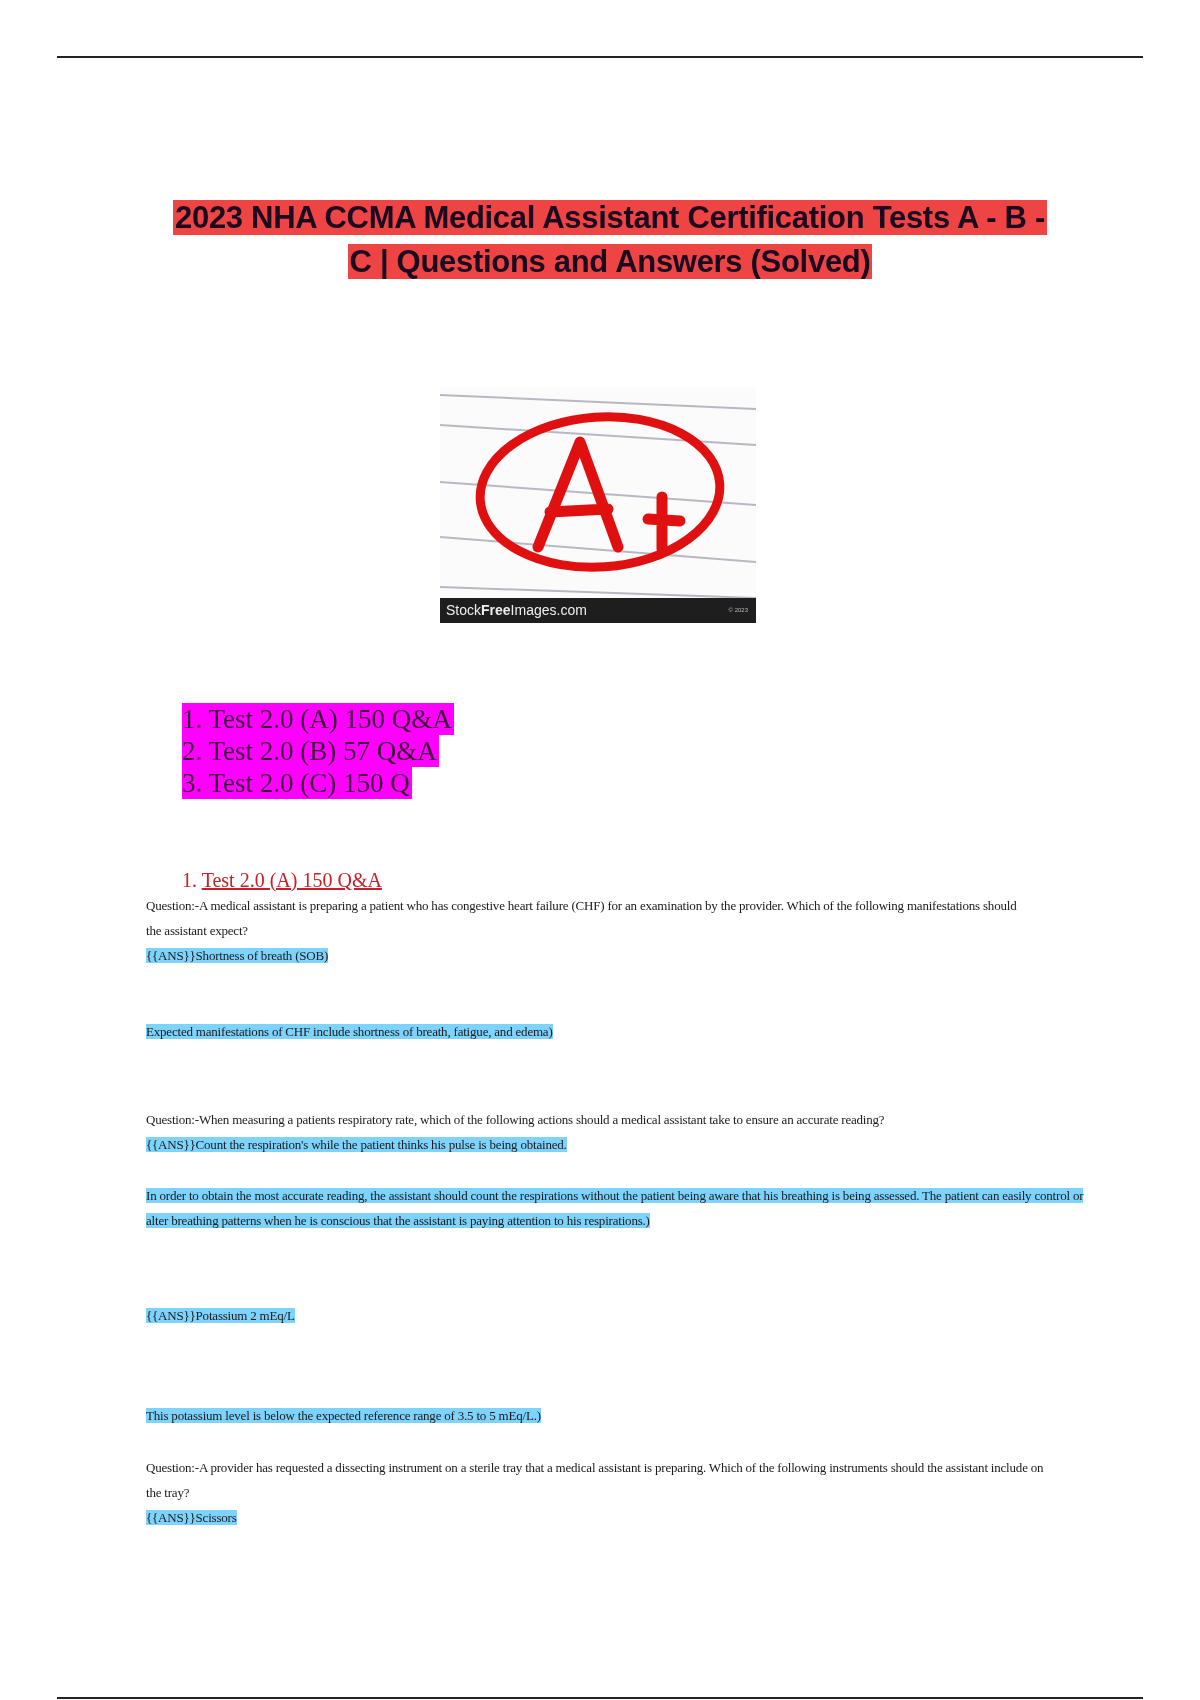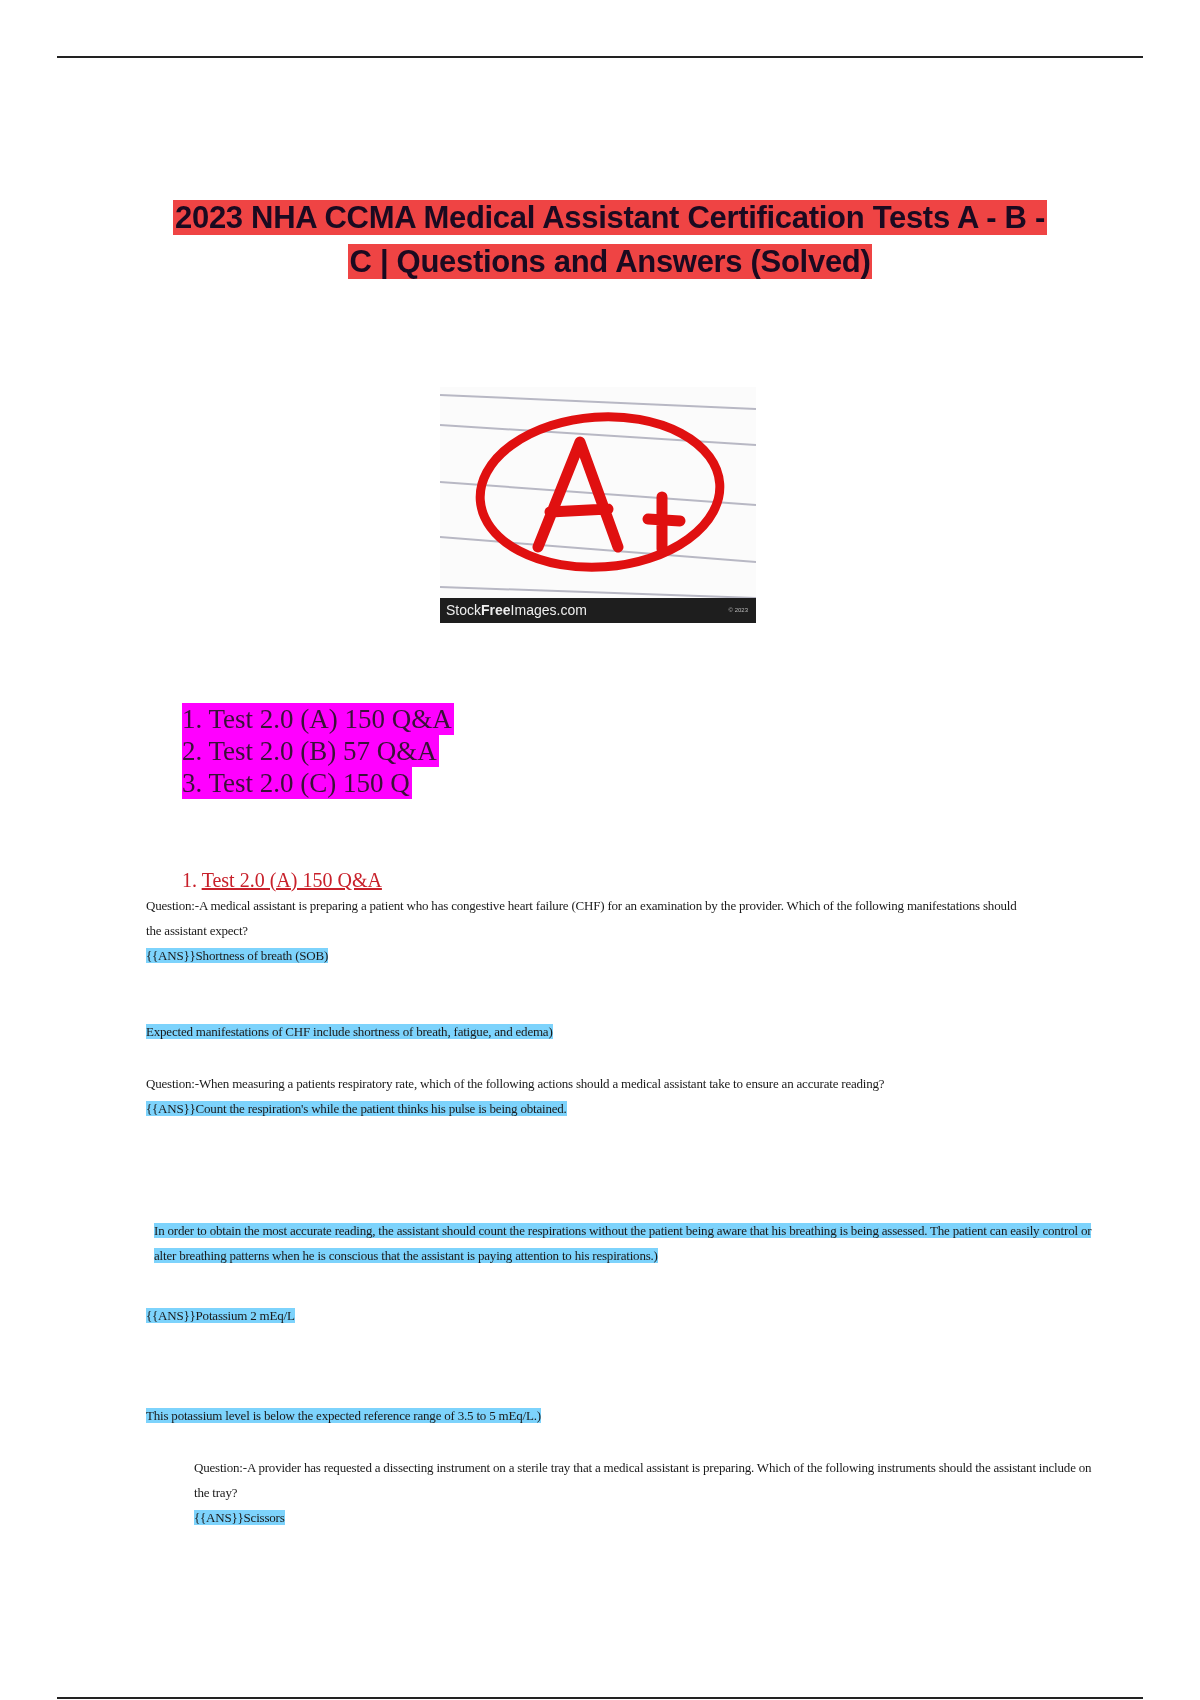--- a/index.html
+++ b/index.html
@@ -73,32 +73,32 @@
 
 <div class="qa" style="top: 893px;">
   <div style="width: 880px;">Question:-A medical assistant is preparing a patient who has congestive heart failure (CHF) for an examination by the provider. Which of the following manifestations should the assistant expect?</div>
   <span class="hl">{{ANS}}Shortness of breath (SOB)</span>
 </div>
 <div class="qa" style="top: 1019px;">
   <span class="hl">Expected manifestations  of CHF include  shortness of breath, fatigue, and edema)</span>
 </div>
 
 <div class="qa" style="top: 1071px;">
-  <div style="width: 905px;">Question:-When measuring a patients respiratory rate, which of the following actions should a medical assistant take to ensure an accurate reading?</div>
+  <div style="width: 905px; margin-top: 36px;">Question:-When measuring a patients respiratory rate, which of the following actions should a medical assistant take to ensure an accurate reading?</div>
   <span class="hl">{{ANS}}Count the respiration's while  the patient thinks his pulse is being obtained.</span>
 </div>
-<div class="qa" style="top: 1218px; width: 950px; margin-left: 8px;">
+<div class="qa" style="top: 1183px; width: 950px;">
   <span class="hl">In order to obtain the most accurate reading, the assistant should count the respirations without the patient being aware that his breathing is being assessed. The patient can easily control or alter breathing patterns when he is conscious  that the assistant is paying  attention to his respirations.)</span>
 </div>
 
 <div class="qa" style="top: 1303px;">
   <span class="hl">{{ANS}}Potassium 2 mEq/L</span>
 </div>
 <div class="qa" style="top: 1403px;">
   <span class="hl">This potassium level is below the expected reference range of 3.5 to 5 mEq/L.)</span>
 </div>
 
-<div class="qa" style="top: 1455px; width: 900px; margin-left: 48px;">
+<div class="qa" style="top: 1455px; width: 900px;">
   <div>Question:-A provider has requested a dissecting instrument on a sterile tray that a medical assistant is preparing. Which of the following instruments should  the assistant include  on the tray?</div>
   <span class="hl">{{ANS}}Scissors</span>
 </div>
 
 <div class="rule bottom"></div>
 
 </body></html>

